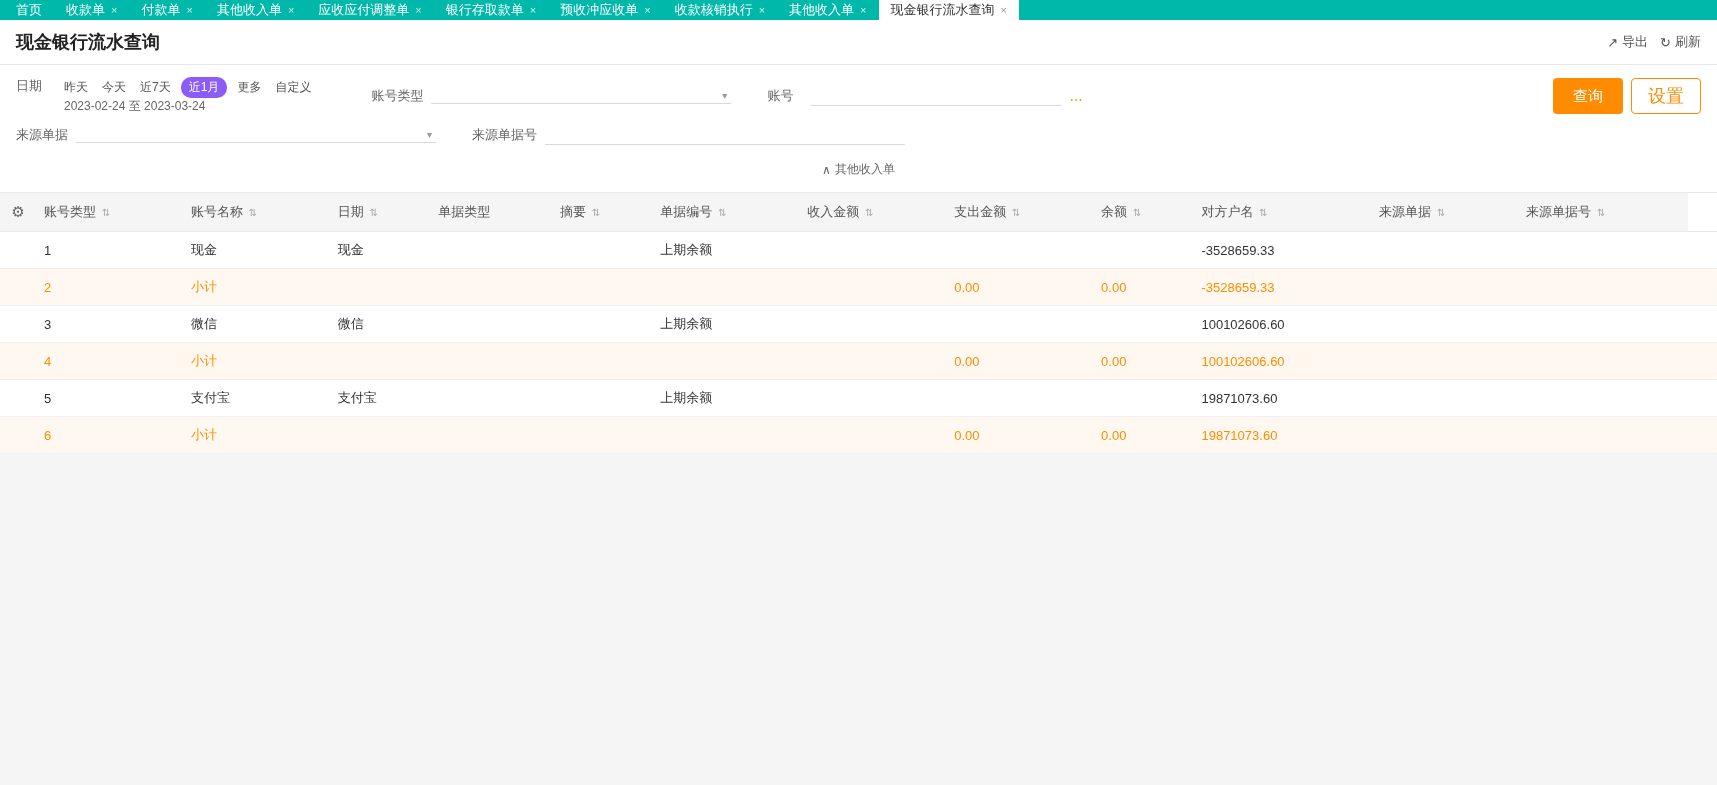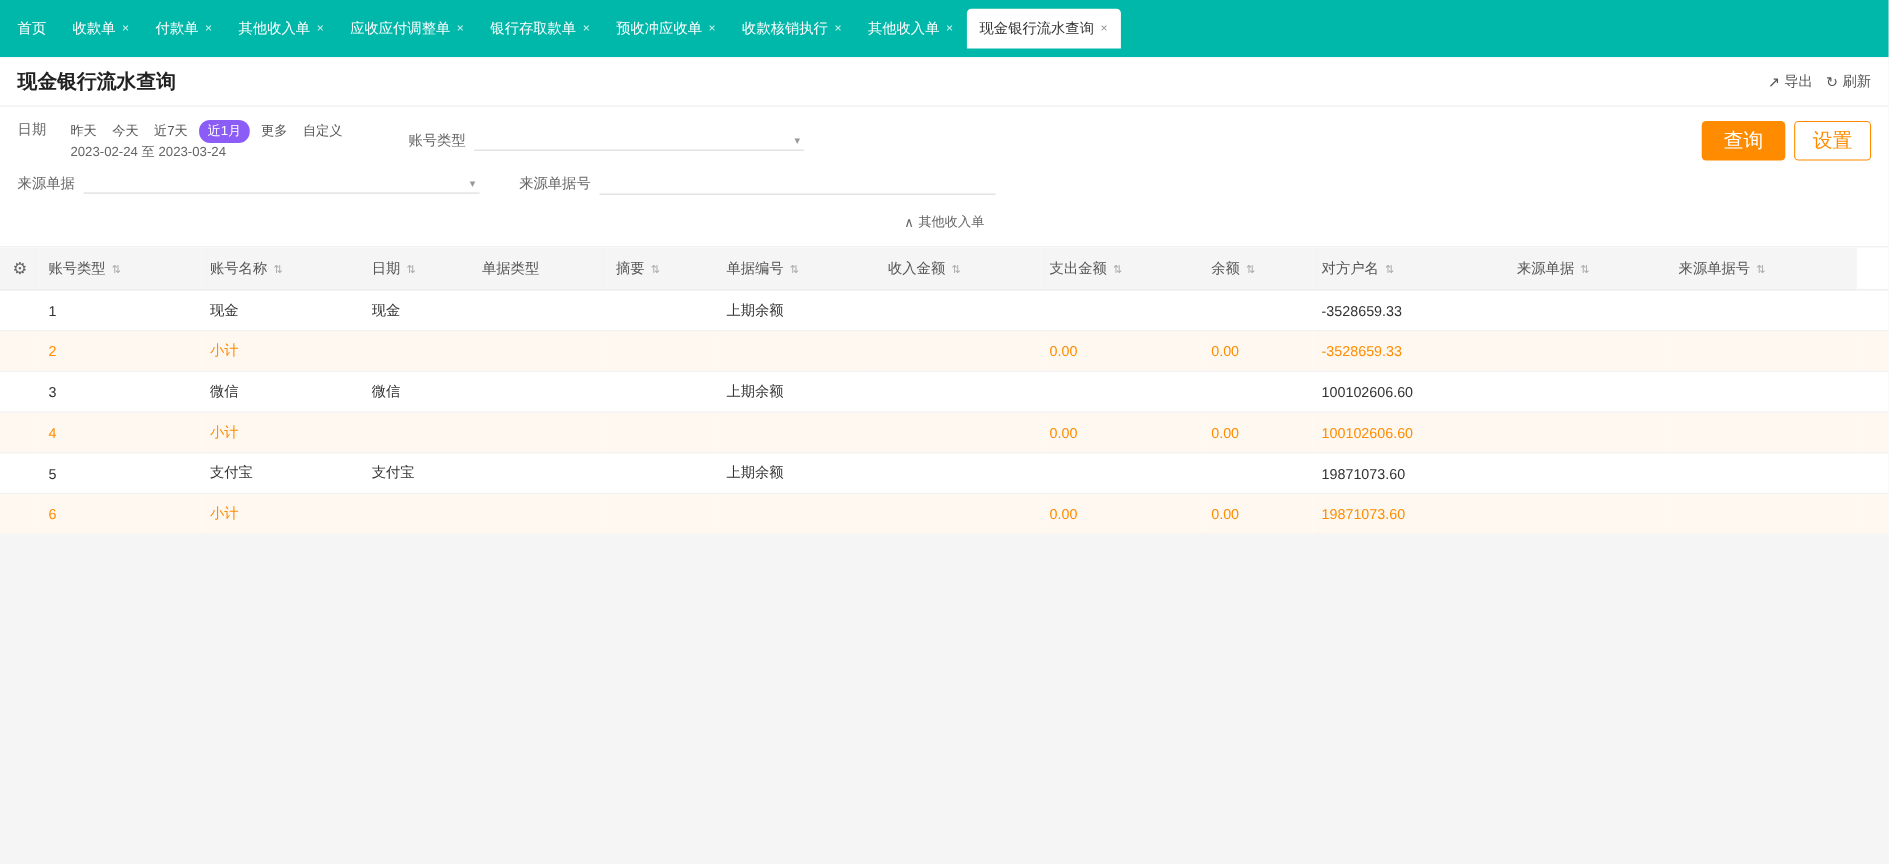--- a/index.html
+++ b/index.html
@@ -3,21 +3,21 @@
   <meta charset="utf-8">
   <style>
     * { box-sizing: border-box; margin: 0; padding: 0; font-family: 'Microsoft YaHei', Arial, sans-serif; }
     body { background: #f5f5f5; font-size: 13px; color: #333; }
 
     
     .top-nav {
       background: #00b8a9;
       display: flex;
       align-items: center;
-      height: 52px;
+      height: 20px;
       padding: 0 4px;
       overflow: hidden;
     }
     .nav-item {
       color: #fff;
       padding: 0 12px;
       height: 36px;
       display: flex;
       align-items: center;
       cursor: pointer;
@@ -128,21 +128,21 @@
       display: flex;
       gap: 8px;
     }
     .btn-query {
       background: #ff8c00;
       color: #fff;
       border: none;
       padding: 6px 20px;
       border-radius: 4px;
       cursor: pointer;
-      font-size: 18px;
+      font-size: 15px;
     }
     .btn-setting {
       background: #fff;
       color: #ff8c00;
       border: 1px solid #ff8c00;
       padding: 5px 16px;
       border-radius: 4px;
       cursor: pointer;
       font-size: 18px;
     }
@@ -285,20 +285,25 @@
     </div>
 
     <div style="display:flex;align-items:center;gap:8px;margin-left:40px;">
       <span class="filter-label">账号类型</span>
       <div class="filter-select" style="min-width:300px;">
         <span class="filter-select-text"></span>
         <span class="chevron-down">▾</span>
       </div>
     </div>
 
+    <div style="display:flex;align-items:center;gap:8px;margin-left:20px;">
+      <span class="filter-label">账号</span>
+      <input class="filter-input" type="text" style="min-width: 250px;">
+      <span class="dots-btn">...</span>
+    </div>
 
     <div class="filter-section-right">
       <button class="btn-query">查询</button>
       <button class="btn-setting">设置</button>
     </div>
   </div>
 
   <div class="filter-row">
     <div style="display:flex;align-items:center;gap:8px;">
       <span class="filter-label">来源单据</span>

